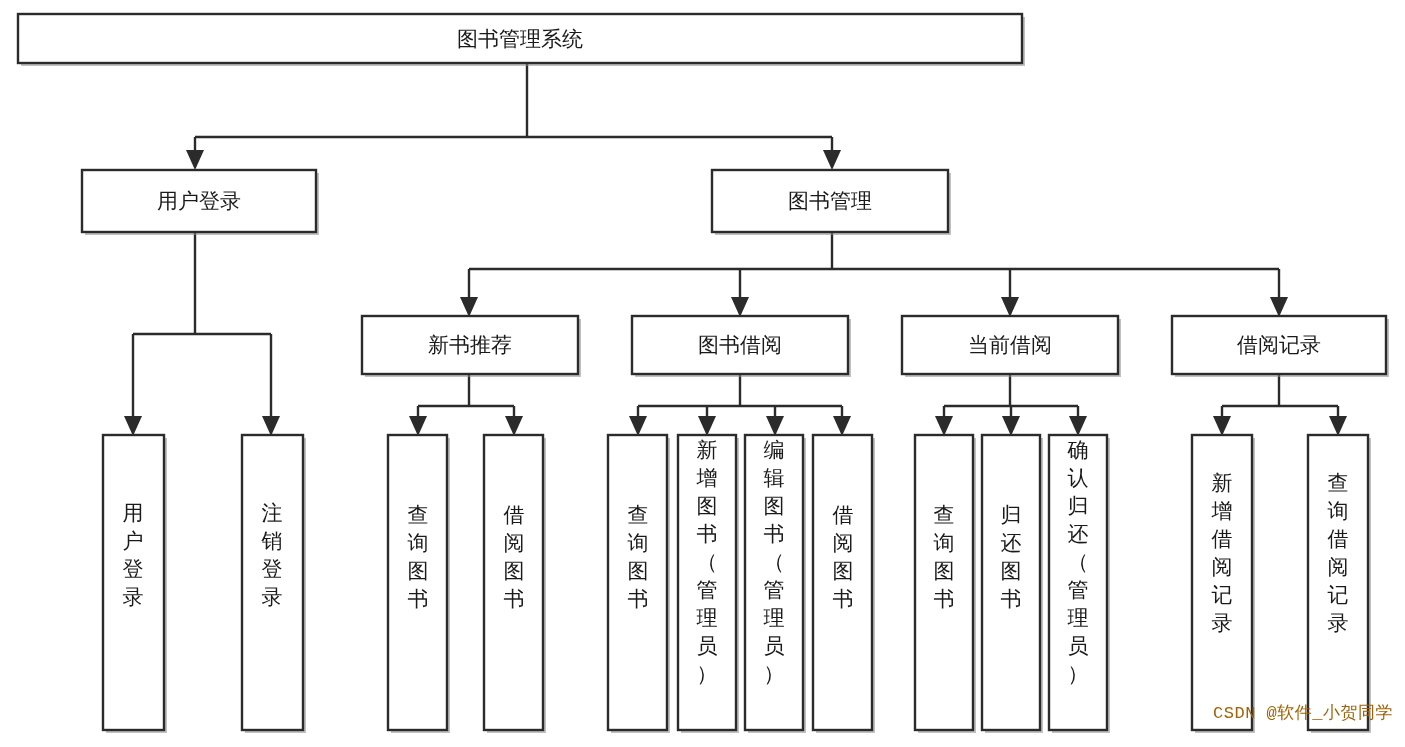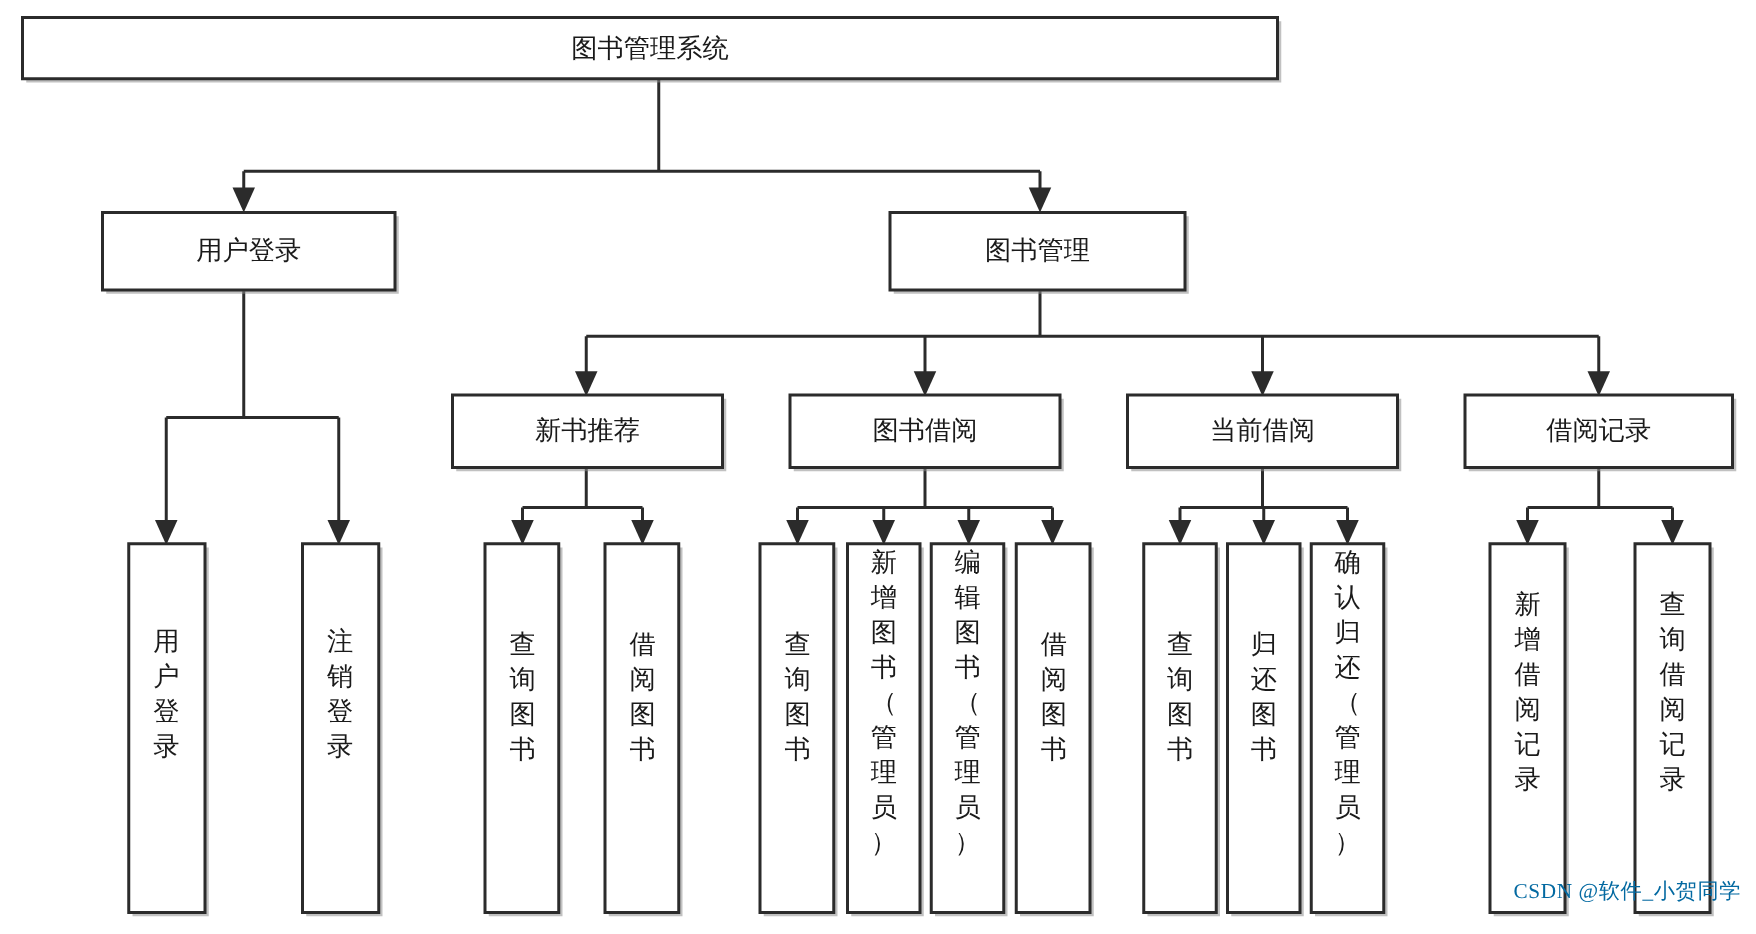--- a/index.html
+++ b/index.html
@@ -56,23 +56,23 @@
   .node-label-vert {
     fill: #1a1a1a;
     font-family: "Liberation Sans", "DejaVu Sans", sans-serif;
     font-size: 21px;
     text-anchor: middle;
   }
   .watermark {
     position: absolute;
     right: 12px;
     bottom: 4px;
-    font-family: Liberation Serif, serif;
+    font-family: Liberation Mono, monospace;
     font-size: 17px;
-    color: #0369a1;
+    color: #a16207;
     letter-spacing: 0.5px;
     white-space: nowrap;
     pointer-events: none;
   }
 </style>
 </head>
 <body>
 
 <div id="diagram-root">
 

